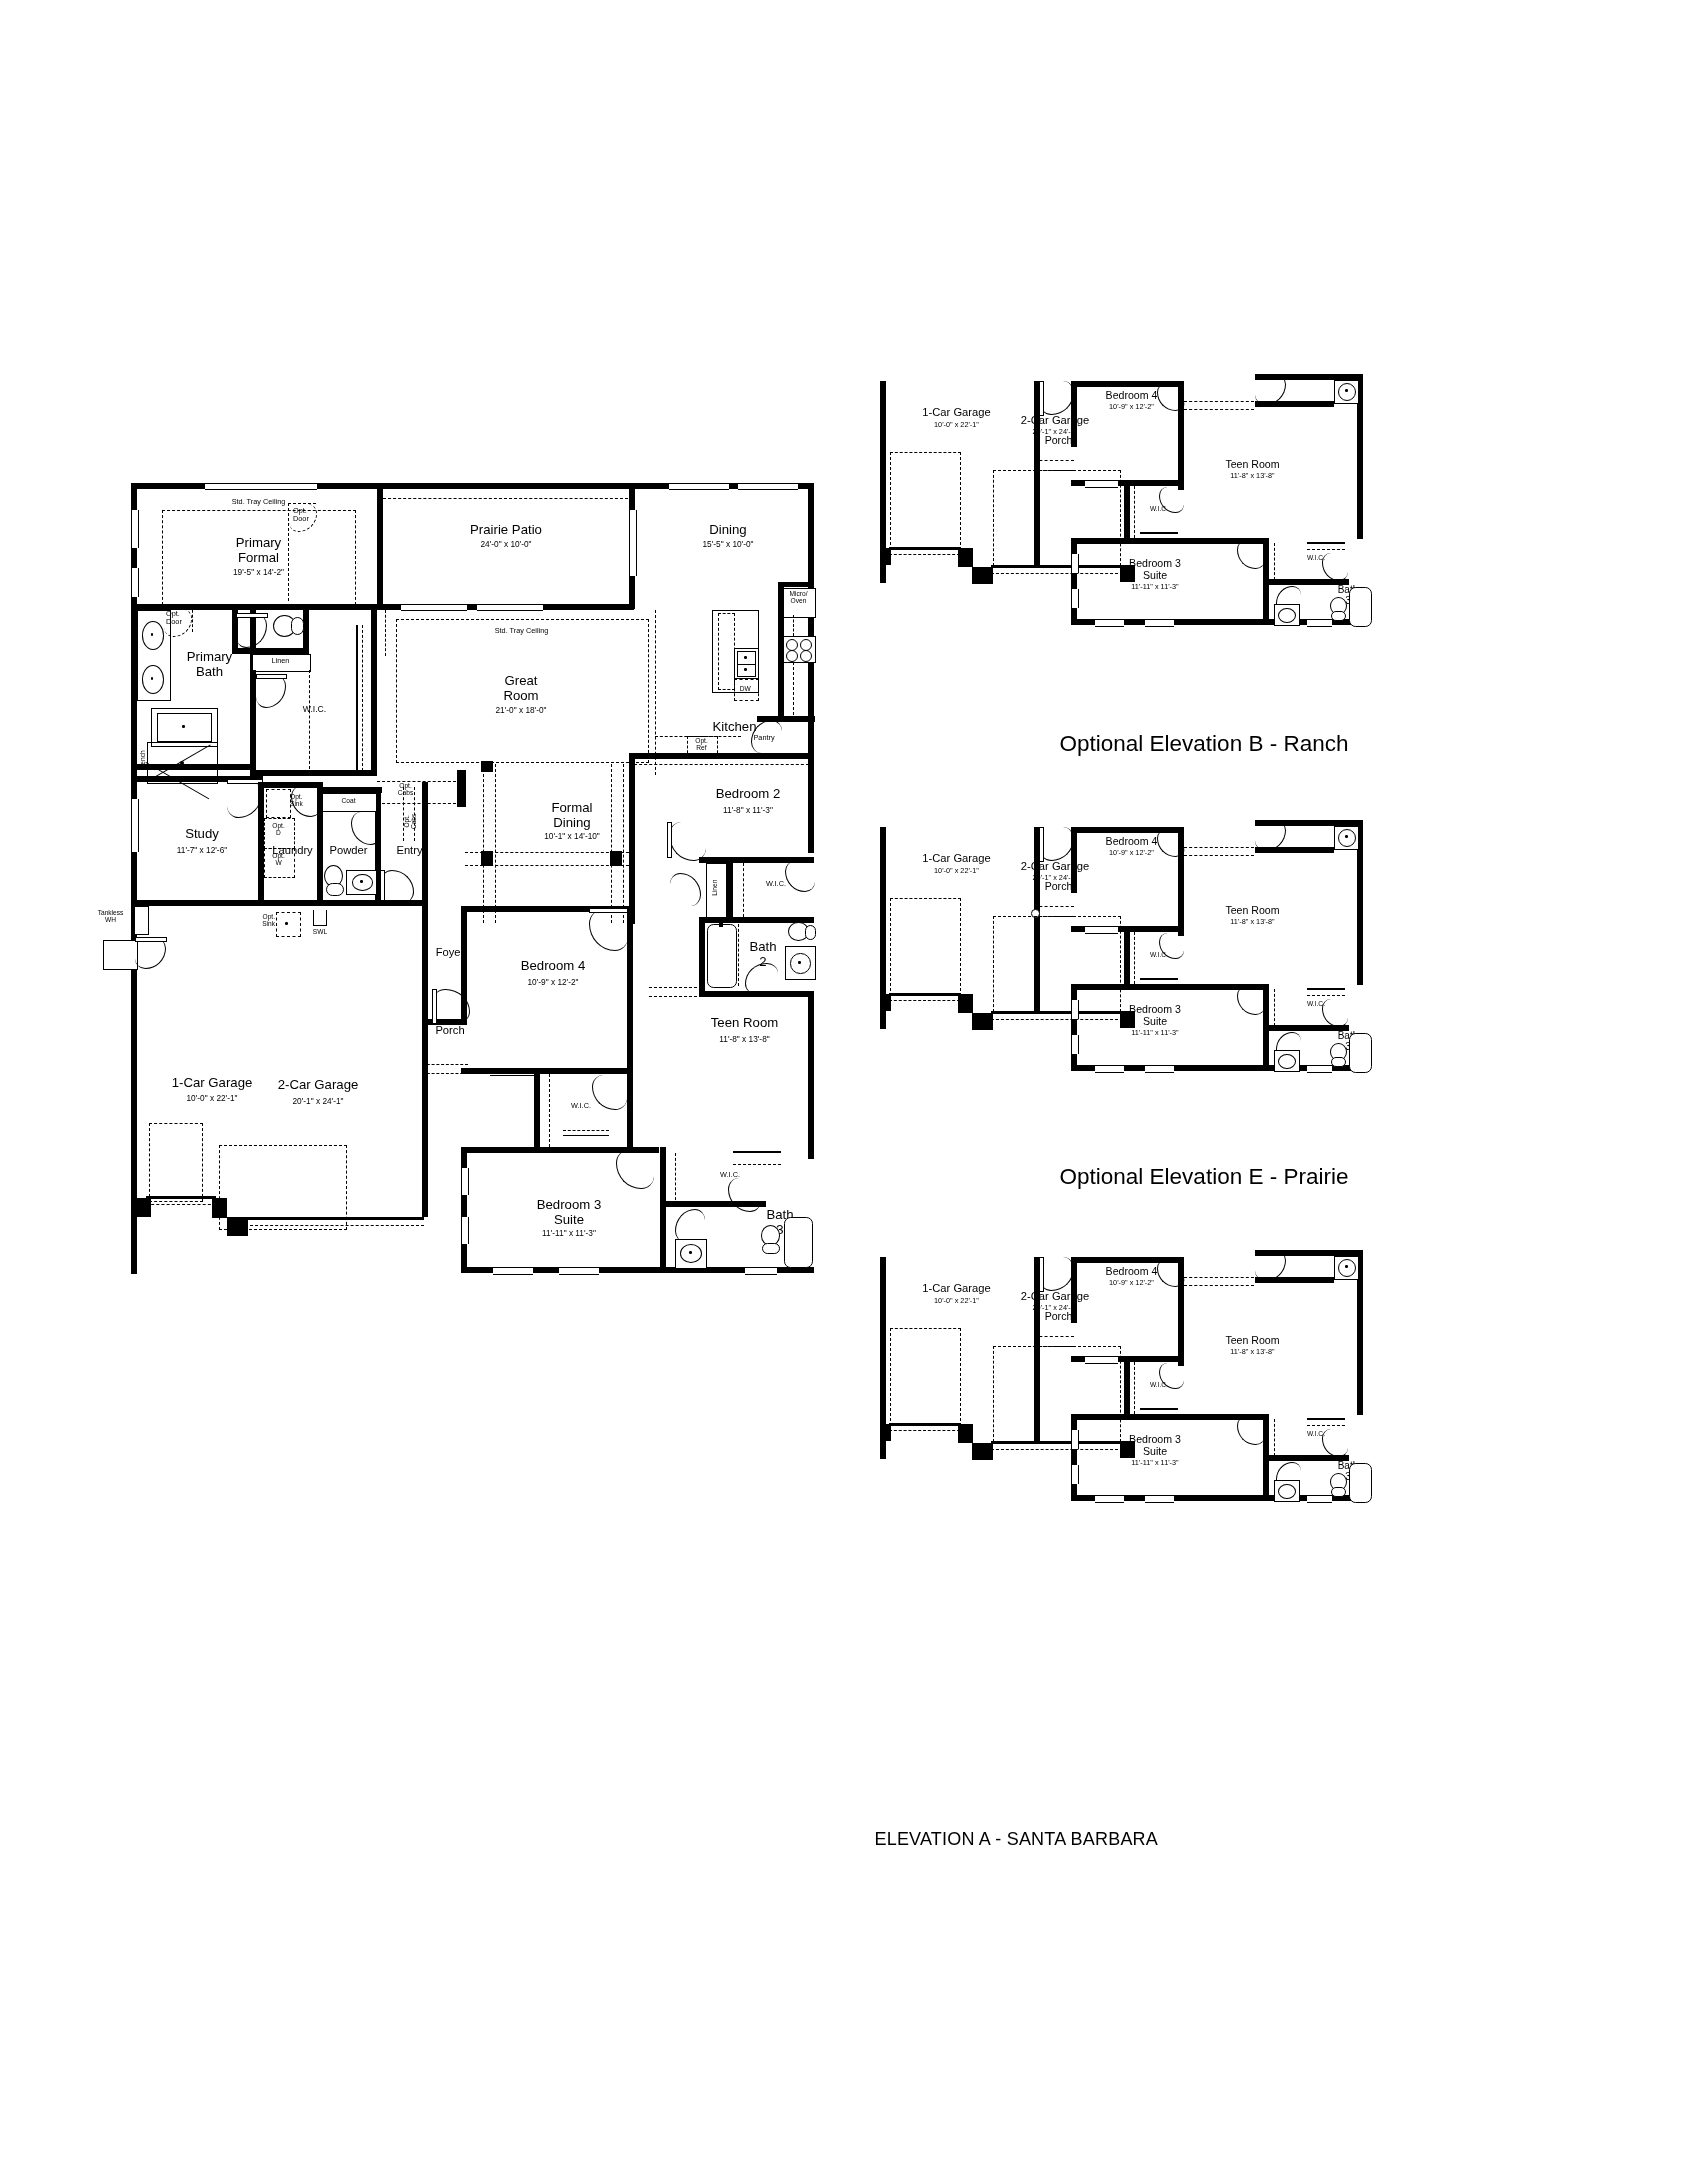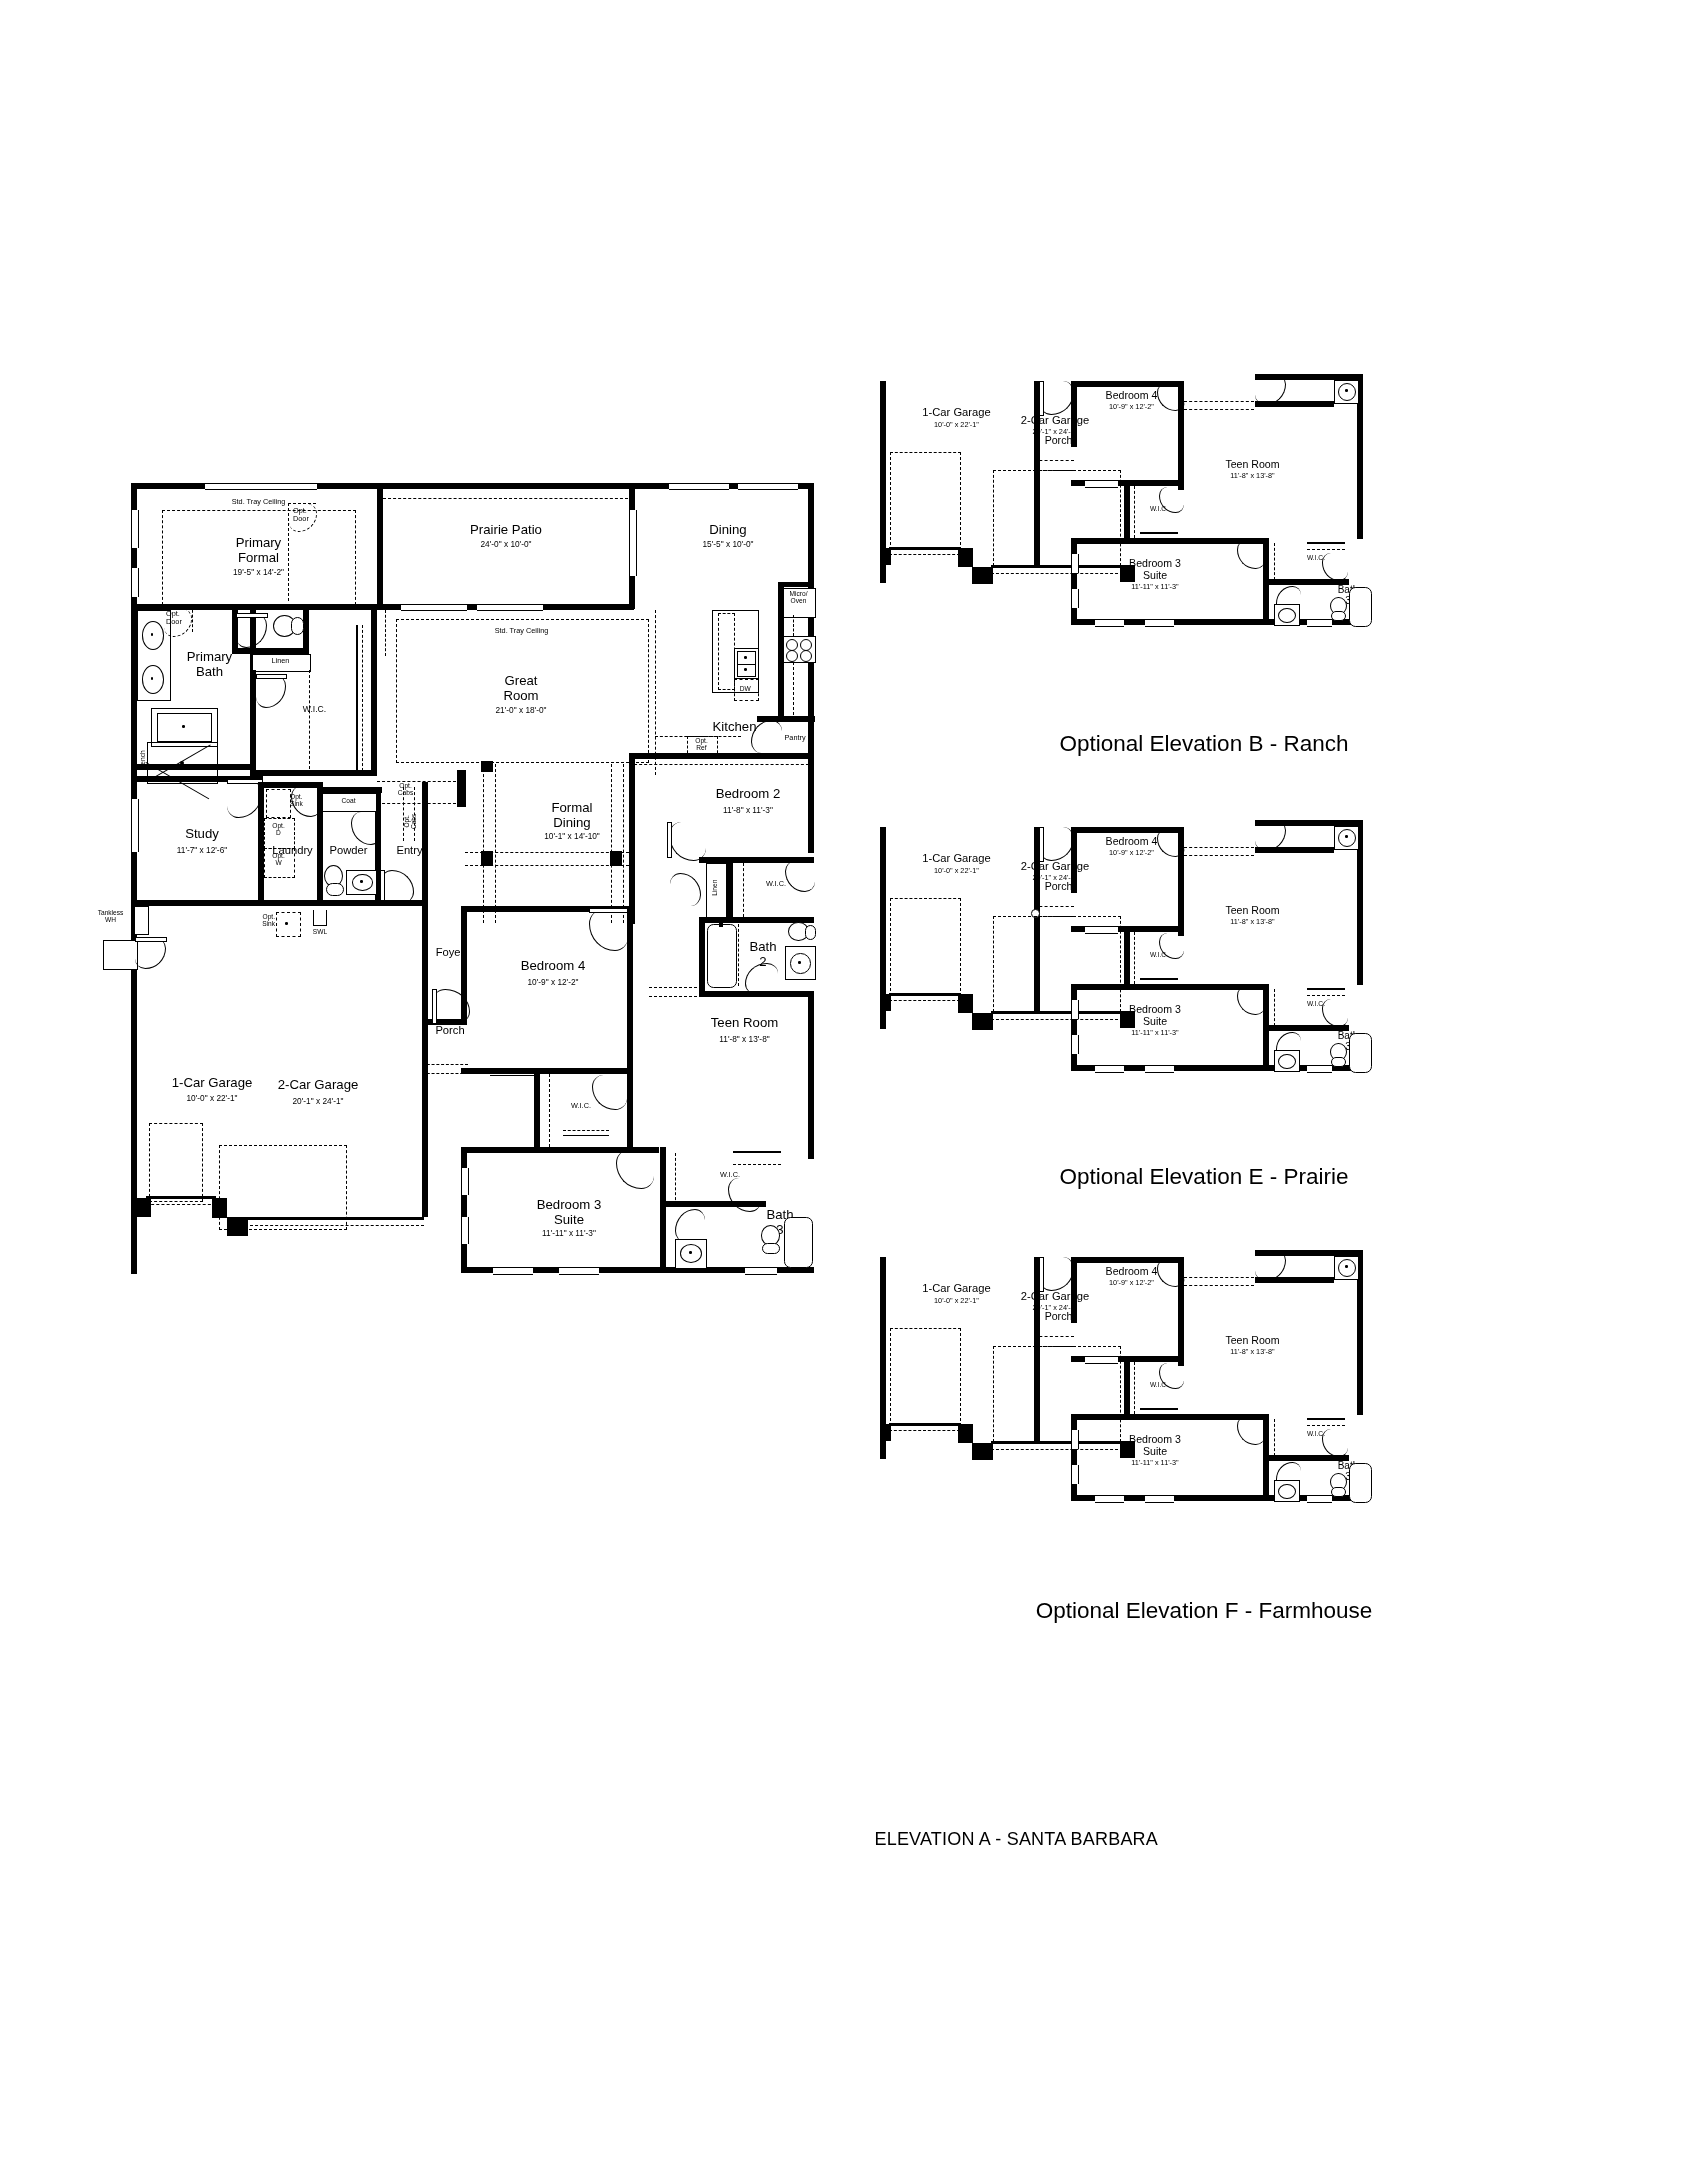--- a/index.html
+++ b/index.html
@@ -252,21 +252,21 @@
   <div class="box" style="left:657px;top:153px;width:31px;height:25px;"></div>
   <div class="oval" style="left:660px;top:156px;width:10px;height:10px;"></div>
   <div class="oval" style="left:674px;top:156px;width:10px;height:10px;"></div>
   <div class="oval" style="left:660px;top:167px;width:10px;height:10px;"></div>
   <div class="oval" style="left:674px;top:167px;width:10px;height:10px;"></div>
   <div class="dash-l" style="left:667px;top:132px;width:1.3px;height:21px;"></div>
   <div class="dash-l" style="left:667px;top:179px;width:1.3px;height:58px;"></div>
 
   <div class="wall" style="left:631px;top:233px;width:58px;height:6px;"></div>
   <div class="swing sw-tl" style="left:625px;top:237px;width:30px;height:32px;"></div>
-  <div class="lbl xs" style="left:647px;top:251px;width:44px;">Pantry</div>
+  <div class="lbl xs" style="left:616px;top:251px;width:44px;">Pantry</div>
 
   <div class="wall" style="left:503px;top:270px;width:185px;height:6px;"></div>
   <div class="dash-t" style="left:529px;top:253px;width:86px;height:1.3px;"></div>
   <div class="dash" style="left:561px;top:253px;width:29px;height:20px;"></div>
   <div class="lbl xxs" style="left:561px;top:254px;width:29px;">
     <div>Opt.</div>
     <div>Ref</div>
   </div>
   <div class="dash-t" style="left:503px;top:281px;width:185px;height:1.3px;"></div>
 
@@ -673,18 +673,17 @@
     <div>3</div>
   </div>
   <div class="swing sw-tl" style="left:409px;top:225px;width:24px;height:25px;"></div>
   <div class="box" style="left:407px;top:243px;width:24px;height:20px;"></div>
   <div class="oval" style="left:411px;top:247px;width:16px;height:13.2px;"></div>
   <div class="oval" style="left:463px;top:236px;width:14.6px;height:16px;"></div>
   <div class="rrect" style="left:464px;top:250px;width:13.2px;height:8px;"></div>
   <div class="rrect" style="left:482px;top:226px;width:21px;height:38px;"></div>
   <div class="wall" style="left:396px;top:222px;width:6px;height:40px;"></div>
 </div>
-<div class="etitle" style="left:873px;top:1598px;width:662px;">Optional Elevation F - Farmhouse</div>
 
 <div class="fsub" style="left:496px;top:1829px;width:662px;">ELEVATION A - SANTA BARBARA</div>
 
 </div>
 
 
 </body></html>

